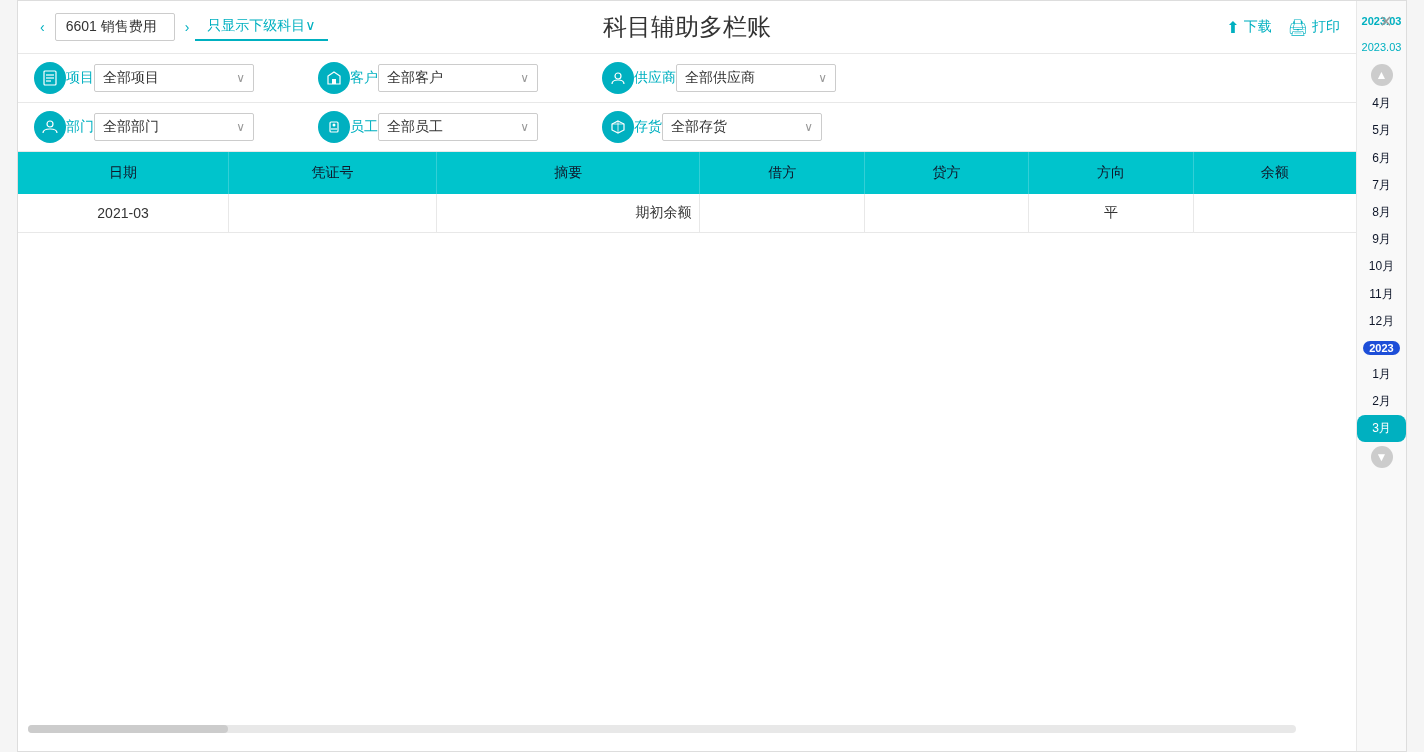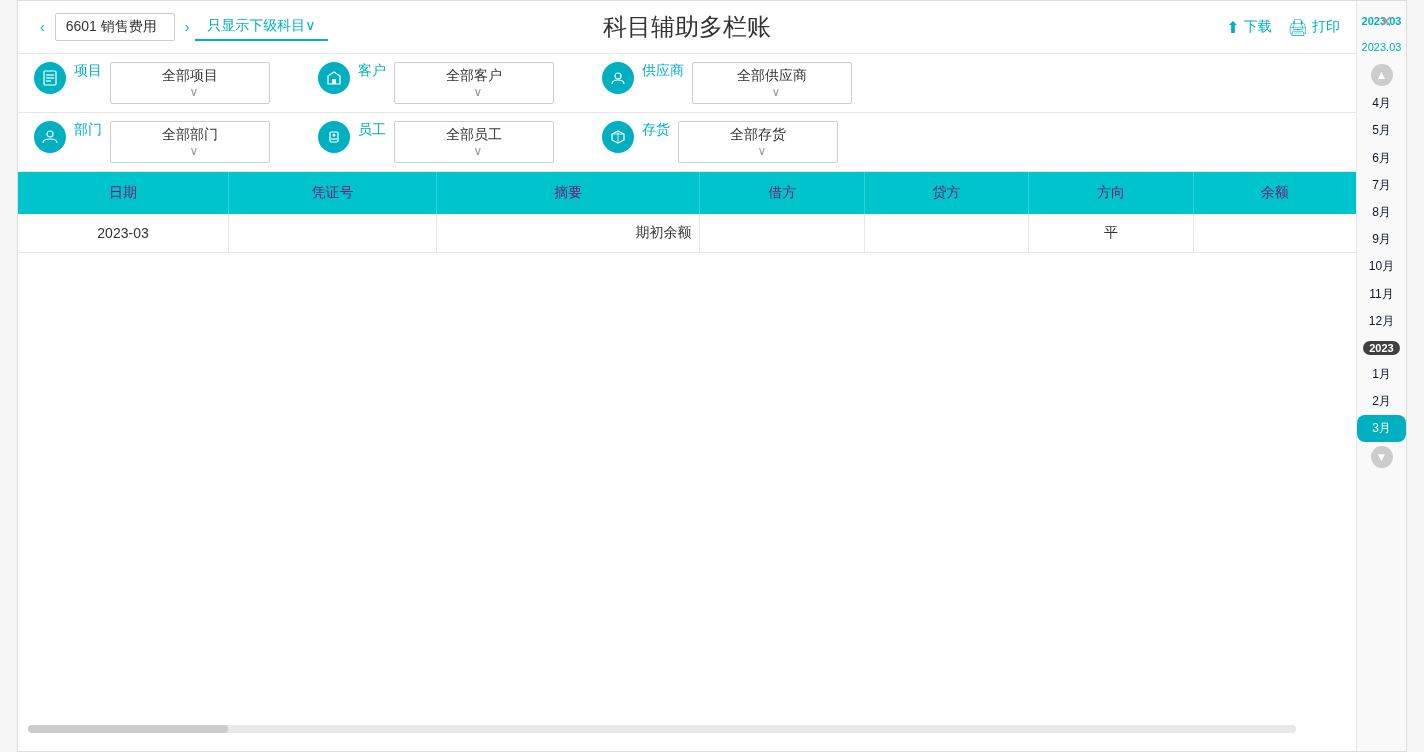--- a/index.html
+++ b/index.html
@@ -104,21 +104,21 @@
       gap: 4px;
       color: #00b0c0;
       cursor: pointer;
       font-size: 14px;
       background: none;
       border: none;
     }
 
     .filter-item {
       display: flex;
-      gap: 8px;
+      align-items: center;
       min-width: 260px;
     }
 
     .filter-icon {
       width: 32px;
       height: 32px;
       border-radius: 50%;
       background: #00b0c0;
       display: flex;
       align-items: center;
@@ -138,21 +138,20 @@
       display: flex;
       align-items: center;
       border: 1px solid #ccc;
       border-radius: 2px;
       padding: 4px 8px;
       background: #fff;
       min-width: 160px;
       cursor: pointer;
       justify-content: space-between;
       color: #333;
-      flex-direction: column;
     }
 
     .filter-select .arrow {
       color: #999;
       font-size: 12px;
       margin-left: 8px;
     }
 
     
     .table-container {
@@ -163,21 +162,21 @@
     table {
       width: 100%;
       border-collapse: collapse;
     }
 
     thead tr {
       background: #00c4cc;
     }
 
     thead th {
-      color: #701a75;
+      color: #0f172a;
       font-weight: normal;
       padding: 12px 12px;
       text-align: center;
       font-size: 14px;
       border-right: 1px solid rgba(255,255,255,0.2);
     }
 
     thead th:last-child {
       border-right: none;
     }
@@ -244,21 +243,21 @@
     }
 
     .timeline-item.highlighted {
       background: #00b0c0;
       color: #fff;
       border-radius: 8px;
       margin: 0 6px;
     }
 
     .year-badge {
-      background: #404040;
+      background: #1d4ed8;
       color: #fff;
       border-radius: 8px;
       padding: 1px 6px;
       font-size: 11px;
       font-weight: bold;
       display: inline-block;
       margin: 2px 0;
     }
 
     .scrollbar-container {
@@ -436,21 +435,21 @@
             <th>摘要</th>
             <th>借方</th>
             <th>贷方</th>
             <th>方向</th>
             <th>余额</th>
           </tr>
         </thead>
         <tbody id="table-body">
 
         <tr>
-      <td>2023-03</td>
+      <td>2021-03</td>
       <td></td>
       <td style="text-align:right; padding-left:20px;">期初余额</td>
       <td></td>
       <td></td>
       <td>平</td>
       <td></td>
     </tr>
           </tbody>
       </table>
     </div>

